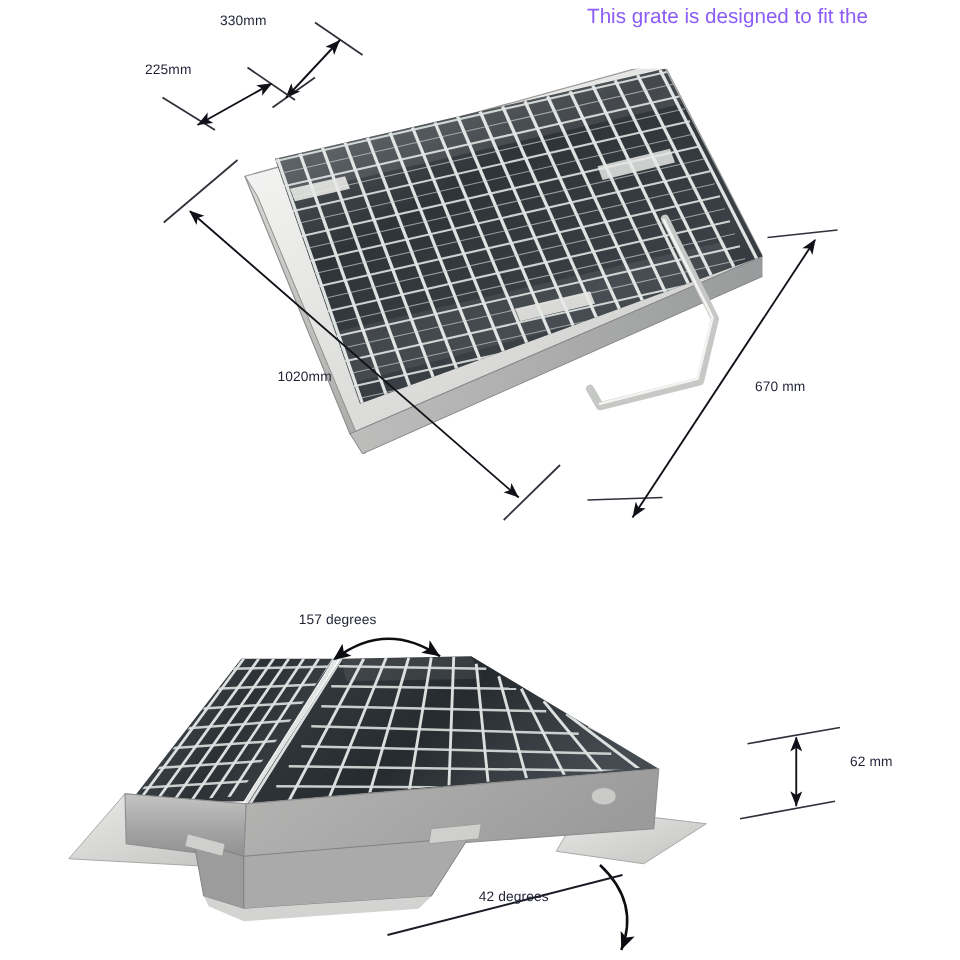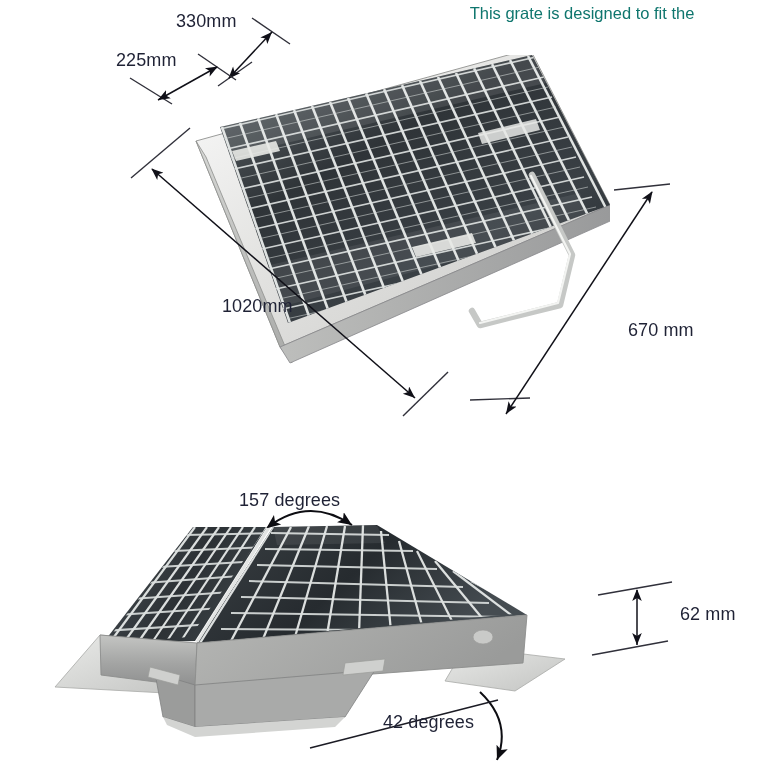--- a/index.html
+++ b/index.html
@@ -22,30 +22,30 @@
     height: 768px;
     background: #ffffff;
   }
   .figure {
     position: absolute;
   }
   
   .dim-label {
     position: absolute;
     font-family: "Liberation Sans", sans-serif;
-    font-size: 18px;
+    font-size: 11px;
     color: #1f2235;
     white-space: nowrap;
     letter-spacing: 0.1px;
   }
   .note-line {
     position: absolute;
     font-family: "Liberation Sans", sans-serif;
     font-size: 16.5px;
-    color: #0f766e;
+    color: #8b5cf6;
     white-space: nowrap;
     text-align: center;
   }
   
   svg.overlay {
     position: absolute;
     left: 0; top: 0;
     width: 768px;
     height: 768px;
     pointer-events: none;
@@ -341,21 +341,21 @@
   </svg>
 
   <div class="note-line" style="left:452px; top:4px; width:260px;">This grate is designed to fit the</div>
 
   <div class="dim-label" style="left:176px; top:11px;">330mm</div>
 
   <div class="dim-label" style="left:116px; top:50px;">225mm</div>
 
   <div class="dim-label" style="left:204px; top:296px;margin-left:18px;">1020mm</div>
 
-  <div class="dim-label" style="left:604px; top:320px;margin-left:24px;">670 mm</div>
+  <div class="dim-label" style="left:604px; top:304px;">670 mm</div>
 
   <div class="dim-label" style="left:239px; top:490px;">157 degrees</div>
 
   <div class="dim-label" style="left:383px; top:712px;">42 degrees</div>
 
   <div class="dim-label" style="left:680px; top:604px;">62 mm</div>
 
 </div>
 
 </body></html>

